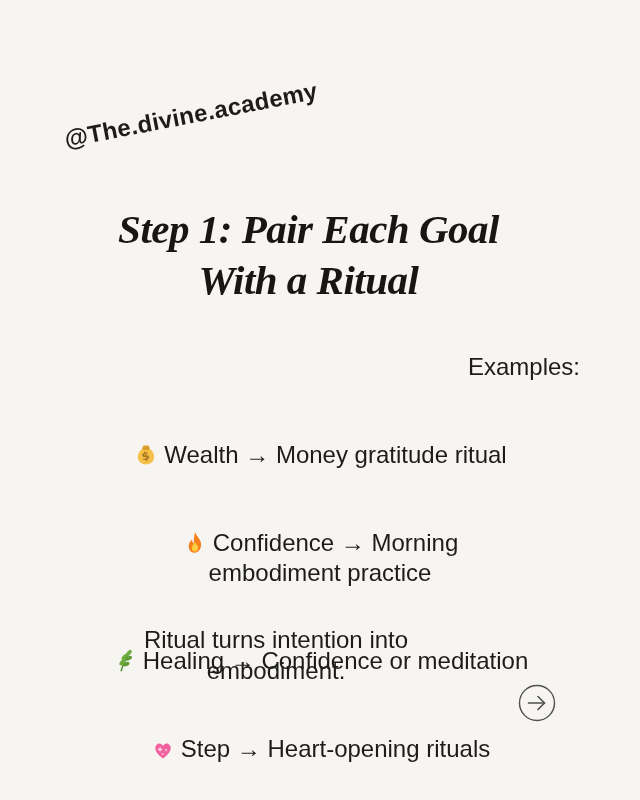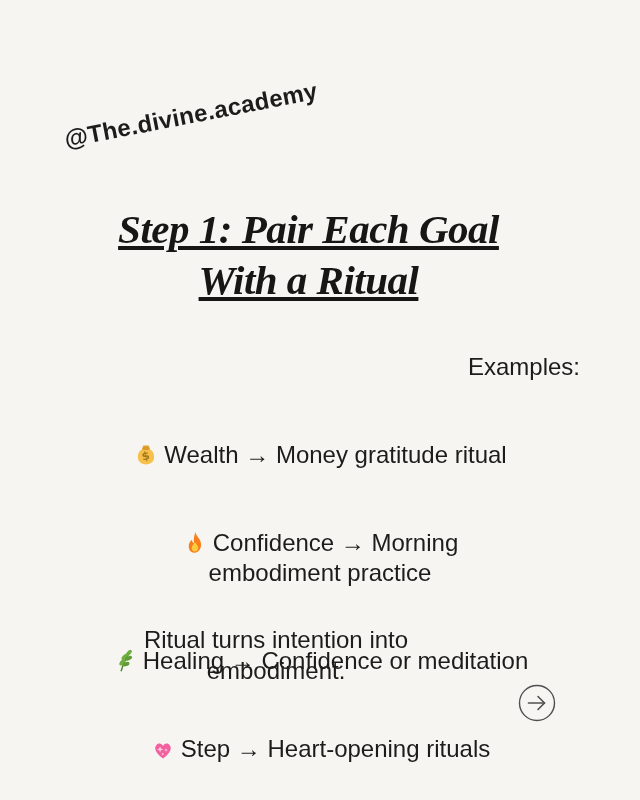--- a/index.html
+++ b/index.html
@@ -26,21 +26,20 @@
     top:204px; left:0; width:617px;
     text-align:center;
     font-family:"Liberation Serif", serif;
     font-style:italic;
     font-weight:bold;
     font-size:41px;
     line-height:1.25;
     letter-spacing:-0.5px;
     white-space:pre-line;
     color:#171615;
-    text-decoration:underline;
   }
   .examples {
     position:absolute;
     top:352px; left:60px; width:520px;
     text-align:center;
     font-size:24px;
     line-height:30px;
   }
   .example-heading { white-space:pre-line;text-align:right; }
   .example-item { white-space:pre-line; }

